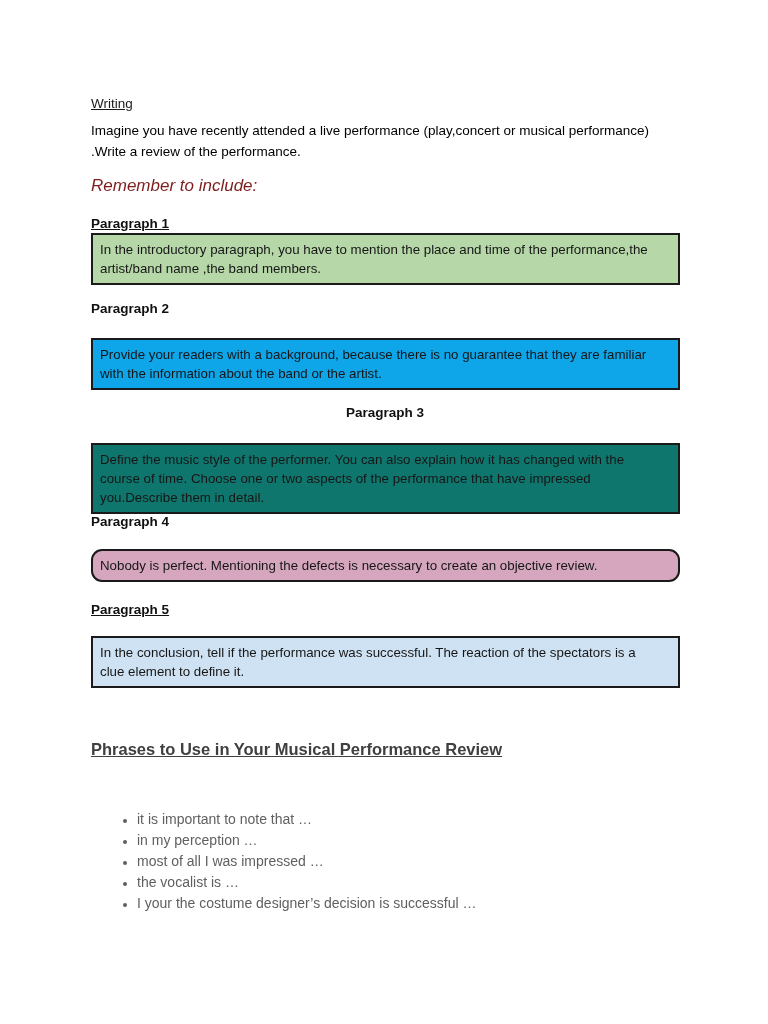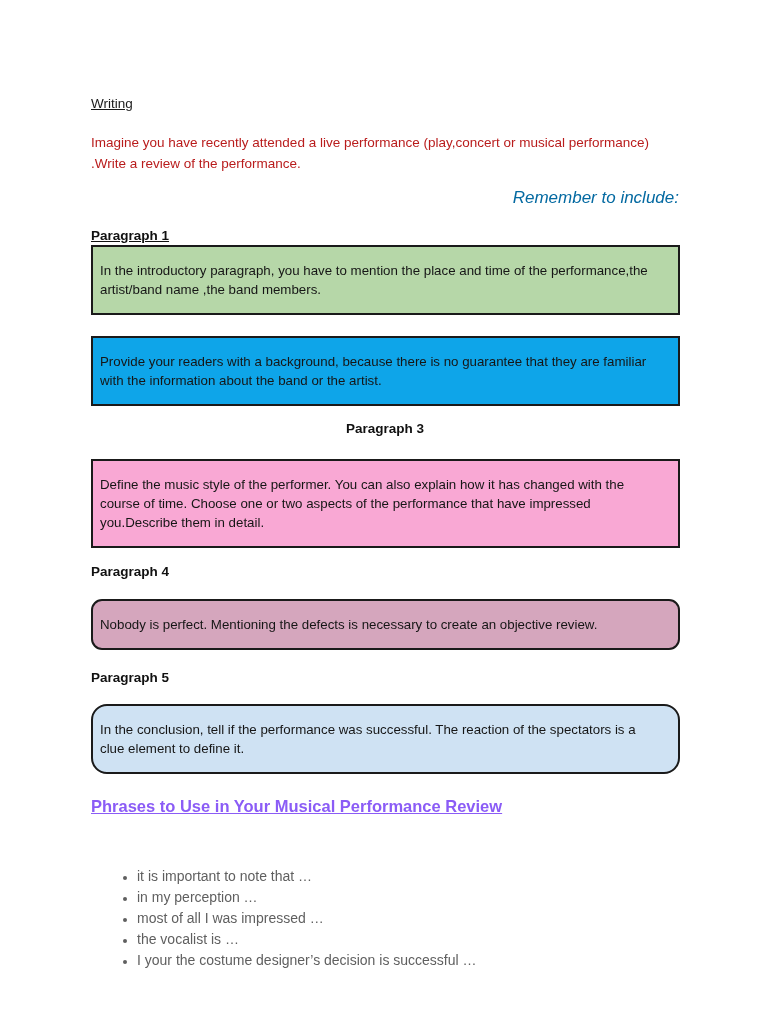--- a/index.html
+++ b/index.html
@@ -21,67 +21,66 @@
     padding: 95px 89px 0 91px;
     background: #ffffff;
   }
   .writing-heading {
     font-size: 13.5px;
     line-height: 17px;
     text-decoration: underline;
     color: #1a1a1a;
   }
   .intro-text {
-    margin-top: 20px;
+    margin-top: 8px;
     font-size: 13.5px;
     line-height: 21px;
     white-space: pre-line;
-    color: #b91c1c;
+    color: #000000;
   }
   .remember-note {
     margin-top: 14px;
     font-style: italic;
     font-size: 17px;
     line-height: 20px;
-    color: #0369a1;
-    text-align: right;
+    color: #7f1d1d;
   }
   .p-label {
     font-weight: bold;
     font-size: 13.5px;
     line-height: 16px;
     color: #111111;
   }
   .p-box {
     box-sizing: border-box;
     width: 589px;
     border: 2px solid #1a1a1a;
-    padding: 14px 7px;
+    padding: 5px 7px;
     font-size: 13.3px;
     line-height: 19px;
     white-space: pre-line;
     color: #161616;
   }
   .sec-1 .p-label { margin-top: 20px; text-decoration: underline; }
   .sec-1 .p-box   { margin-top: 1px;  }
   .sec-2 .p-label { margin-top: 16px; }
   .sec-2 .p-box   { margin-top: 21px; }
   .sec-3 .p-label { margin-top: 15px; text-align: center; }
   .sec-3 .p-box   { margin-top: 22px; }
-  .sec-4 .p-label { margin-top: 16px; }
+  .sec-4 .p-label { }
   .sec-4 .p-box   { margin-top: 19px; border-radius: 11px; }
-  .sec-5 .p-label { margin-top: 20px; }
-  .sec-5 .p-box   { margin-top: 18px; border-radius: 16px; }
+  .sec-5 .p-label { margin-top: 20px; text-decoration: underline; }
+  .sec-5 .p-box   { margin-top: 18px; }
   .phrases-heading {
-    margin-top: 22px;
+    margin-top: 51px;
     font-weight: bold;
     font-size: 16.5px;
     line-height: 20px;
     text-decoration: underline;
-    color: #8b5cf6;
+    color: #404040;
   }
   ul.phrases-list {
     margin: 50px 0 0 0;
     padding: 0 0 0 46px;
     list-style-type: disc;
   }
   ul.phrases-list li {
     font-size: 14px;
     line-height: 21px;
     color: #5f5f5f;
@@ -103,27 +102,28 @@
 
   <div class="remember-note">Remember to include:</div>
 
   <div class="section sec-1">
     <div class="p-label">Paragraph 1</div>
     <div class="p-box" style="background-color: rgb(182, 215, 168);">In the introductory paragraph, you have to mention the place and time of the performance,the
 artist/band name ,the band members.</div>
   </div>
 
   <div class="section sec-2">
+    <div class="p-label">Paragraph 2</div>
     <div class="p-box" style="background-color: #0ea5e9;">Provide your readers with a background, because there is no guarantee that they are familiar
 with the information about the band or the artist.</div>
   </div>
 
   <div class="section sec-3">
     <div class="p-label">Paragraph 3</div>
-    <div class="p-box" style="background-color: #f9a8d4;">Define the music style of the performer. You can also explain how it has changed with the
+    <div class="p-box" style="background-color: #0f766e;">Define the music style of the performer. You can also explain how it has changed with the
 course of time. Choose one or two aspects of the performance that have impressed
 you.Describe them in detail.</div>
   </div>
 
   <div class="section sec-4">
     <div class="p-label">Paragraph 4</div>
     <div class="p-box" style="background-color: rgb(213, 166, 189);">Nobody is perfect. Mentioning the defects is necessary to create an objective review.</div>
   </div>
 
   <div class="section sec-5">

